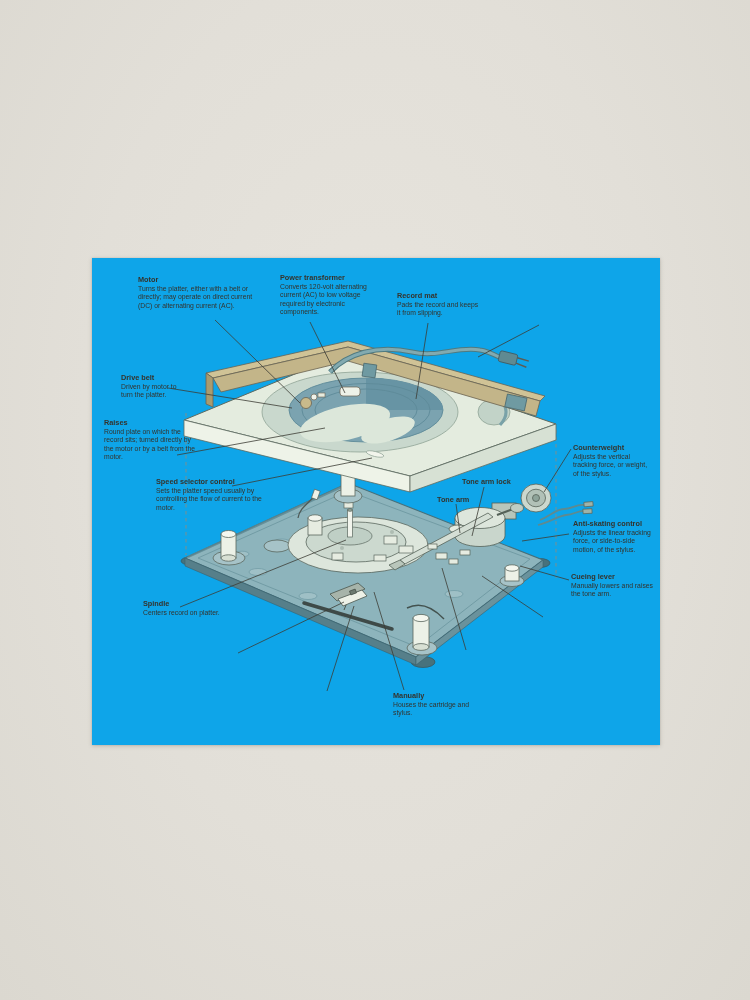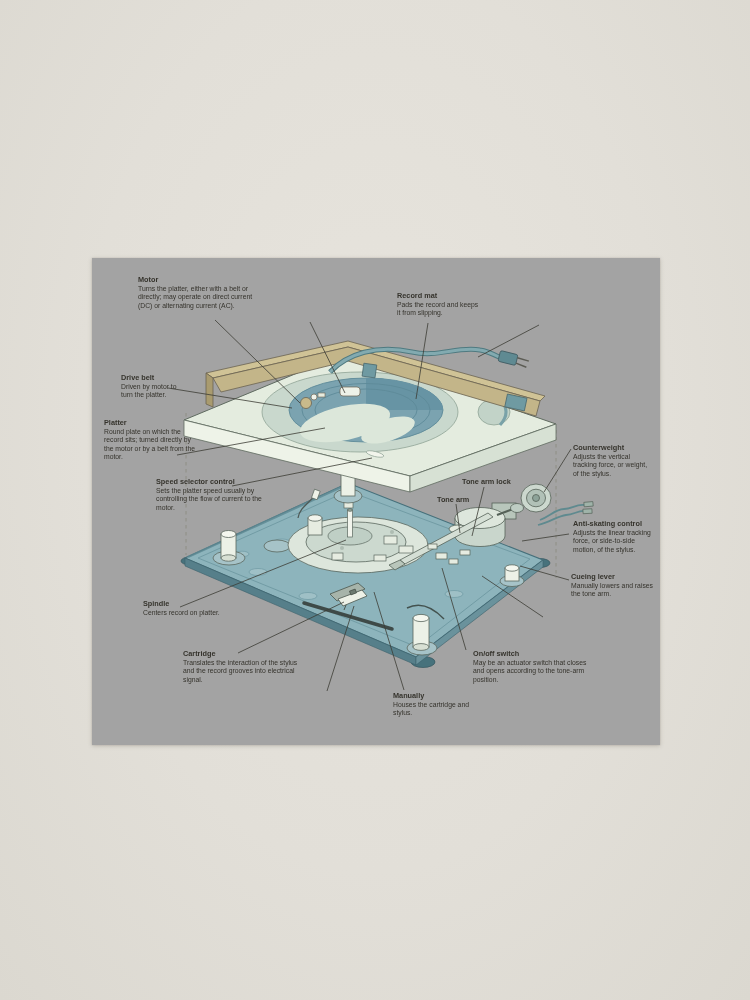--- a/index.html
+++ b/index.html
@@ -3,21 +3,21 @@
 <meta charset="utf-8">
 <style>
   html,body{margin:0;padding:0;}
   body{
     width:750px;height:1000px;position:relative;overflow:hidden;
     background:radial-gradient(ellipse at 50% 42%, #e7e4dd 0%, #e2dfd8 55%, #dbd8d0 100%);
     font-family:"Liberation Sans", sans-serif;
   }
   .paper{
     position:absolute;left:92px;top:258px;width:568px;height:487px;
-    background:#a3a3a3;
+    background:#0ea5e9;
     box-shadow:0 1px 4px rgba(95,90,75,.28), 0 0 1px rgba(95,90,75,.25);
   }
   .paper svg{position:absolute;left:0;top:0;}
   .label{
     position:absolute;color:#35332c;line-height:1.25;letter-spacing:0;
   }
   .label .t{font-weight:bold;font-size:7.3px;}
   .label .d{font-size:6.8px;margin-top:0.5px;}
 </style>
 </head>
@@ -191,30 +191,34 @@
       <line x1="374" y1="392" x2="350" y2="310"></line>
       <line x1="235" y1="433" x2="262" y2="348"></line>
       <line x1="312" y1="432" x2="282" y2="334"></line>
     </g>
   </svg>
 
   <div class="label" style="left:46px;top:17px;width:125px">
     <div class="t">Motor</div>
     <div class="d">Turns the platter, either with a belt or directly; may operate on direct current (DC) or alternating current (AC).</div>
   </div>
+  <div class="label" style="left:188px;top:15px;width:95px">
+    <div class="t">Power transformer</div>
+    <div class="d">Converts 120-volt alternating current (AC) to low voltage required by electronic components.</div>
+  </div>
   <div class="label" style="left:305px;top:33px;width:85px">
     <div class="t">Record mat</div>
     <div class="d">Pads the record and keeps it from slipping.</div>
   </div>
   <div class="label" style="left:29px;top:115px;width:66px">
     <div class="t">Drive belt</div>
     <div class="d">Driven by motor to turn the platter.</div>
   </div>
   <div class="label" style="left:12px;top:160px;width:92px">
-    <div class="t">Platter</div>
+    <div class="t">Raises</div>
     <div class="d">Round plate on which the record sits; turned directly by the motor or by a belt from the motor.</div>
   </div>
   <div class="label" style="left:64px;top:219px;width:108px">
     <div class="t">Speed selector control</div>
     <div class="d">Sets the platter speed usually by controlling the flow of current to the motor.</div>
   </div>
   <div class="label" style="left:481px;top:185px;width:80px">
     <div class="t">Counterweight</div>
     <div class="d">Adjusts the vertical tracking force, or weight, of the stylus.</div>
   </div>
@@ -229,26 +233,18 @@
     <div class="d">Adjusts the linear tracking force, or side-to-side motion, of the stylus.</div>
   </div>
   <div class="label" style="left:479px;top:314px;width:85px">
     <div class="t">Cueing lever</div>
     <div class="d">Manually lowers and raises the tone arm.</div>
   </div>
   <div class="label" style="left:51px;top:341px;width:110px">
     <div class="t">Spindle</div>
     <div class="d">Centers record on platter.</div>
   </div>
-  <div class="label" style="left:91px;top:391px;width:118px">
-    <div class="t">Cartridge</div>
-    <div class="d">Translates the interaction of the stylus and the record grooves into electrical signal.</div>
-  </div>
-  <div class="label" style="left:381px;top:391px;width:118px">
-    <div class="t">On/off switch</div>
-    <div class="d">May be an actuator switch that closes and opens according to the tone-arm position.</div>
-  </div>
   <div class="label" style="left:301px;top:433px;width:85px">
     <div class="t">Manually</div>
     <div class="d">Houses the cartridge and stylus.</div>
   </div>
 
 </div>
 
 </body></html>

